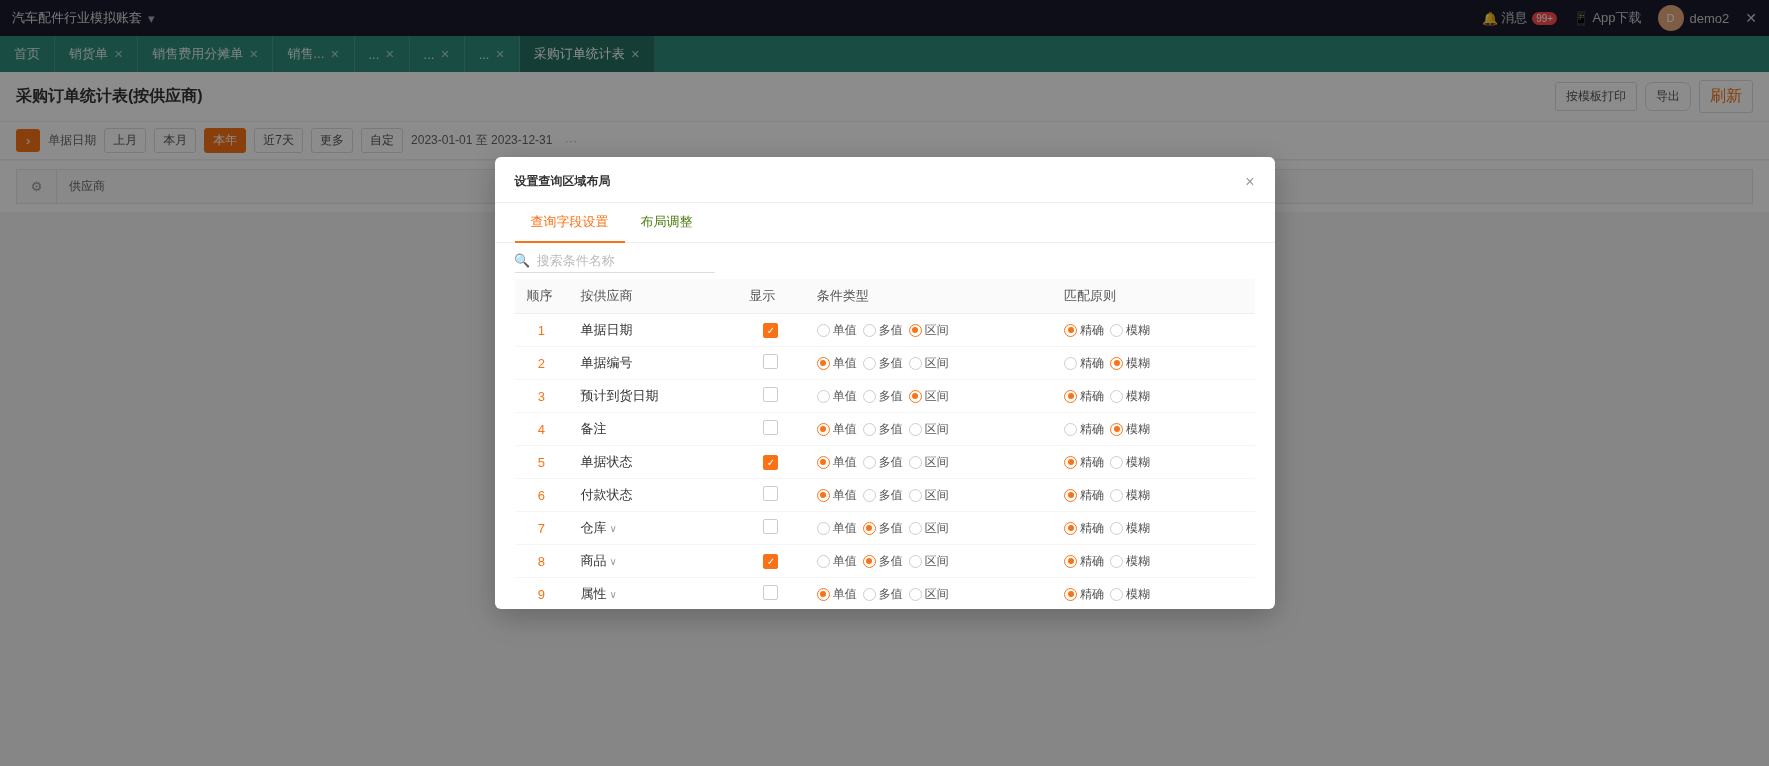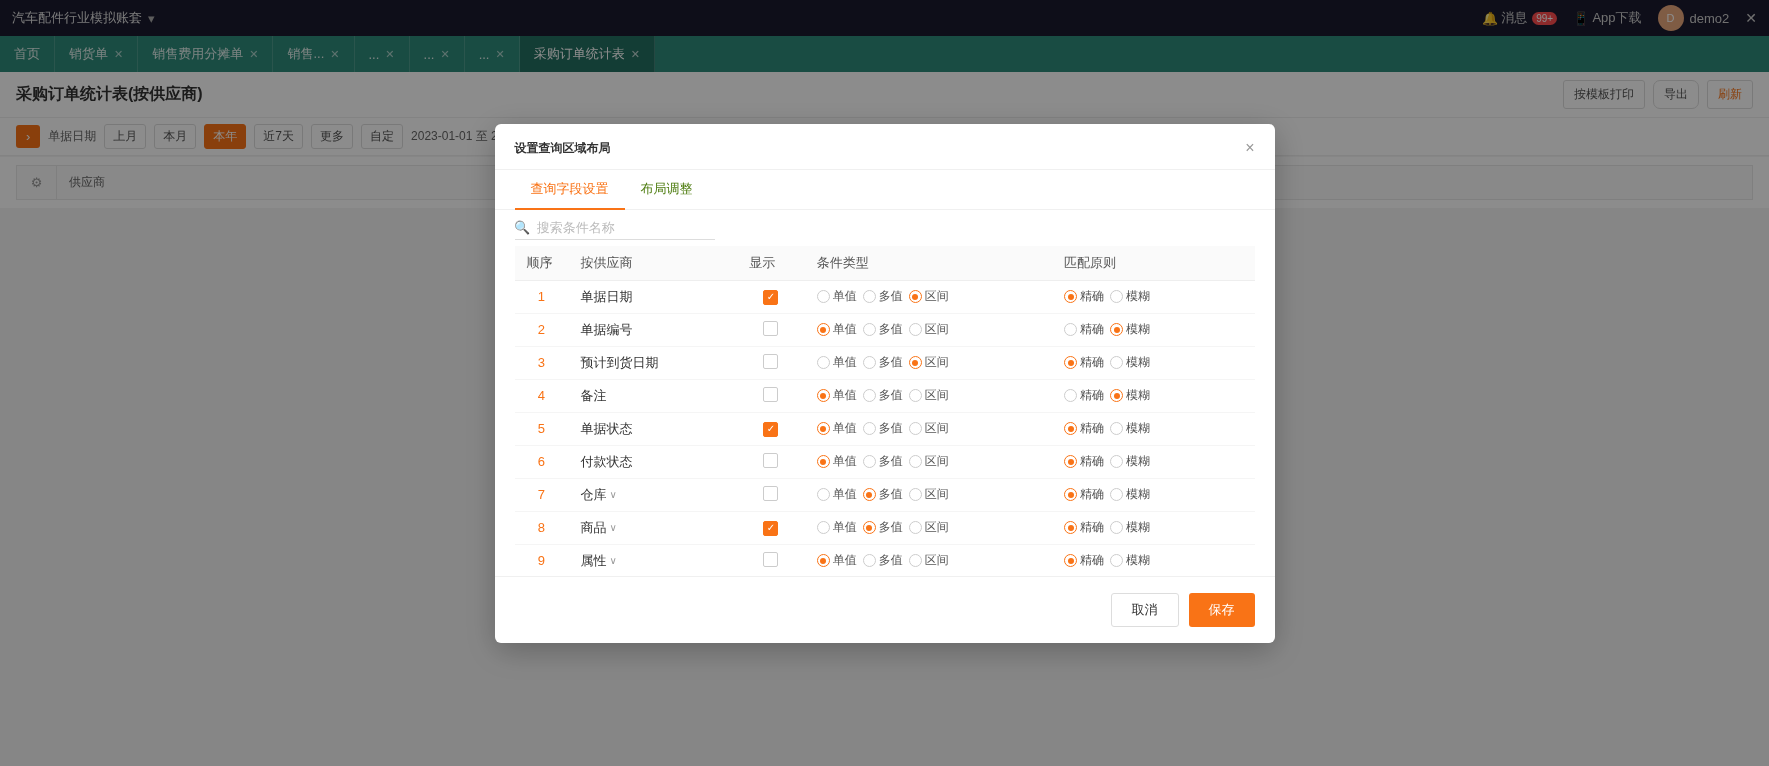--- a/index.html
+++ b/index.html
@@ -58,21 +58,21 @@
       padding: 8px 16px;
       display: flex;
       align-items: center;
       justify-content: space-between;
       border-bottom: 1px solid #eee;
     }
     .page-title { font-size: 16px; font-weight: bold; color: #333; }
     .header-actions { display: flex; align-items: center; gap: 8px; }
     .btn-print { background: white; border: 1px solid #ddd; padding: 5px 10px; border-radius: 3px; cursor: pointer; font-size: 12px; color: #555; display: flex; align-items: center; gap: 4px; }
     .btn-export { background: white; border: 1px solid #ddd; padding: 5px 10px; border-radius: 7px; cursor: pointer; font-size: 12px; color: #555; }
-    .btn-refresh { background: white; border: 1px solid #ddd; padding: 5px 10px; border-radius: 3px; cursor: pointer; font-size: 12px; color: #f97316; }
+    .btn-refresh { background: white; border: 1px solid #ddd; padding: 5px 10px; border-radius: 3px; cursor: pointer; font-size: 16px; color: #f97316; }
 
     
     .filter-bar {
       background: white;
       padding: 6px 16px;
       display: flex;
       align-items: center;
       gap: 8px;
       border-bottom: 1px solid #eee;
     }
@@ -659,19 +659,15 @@
                         <span>模糊</span>
                       </label>
                     </div>
                   </td>
                 </tr>
               </tbody>
           </table>
         </div>
       </div>
 
-      <div class="dialog-footer">
-        <button class="btn-cancel">取消</button>
-        <button class="btn-save">保存</button>
-      </div>
     </div>
   </div>
 </div>
 
 </body></html>

